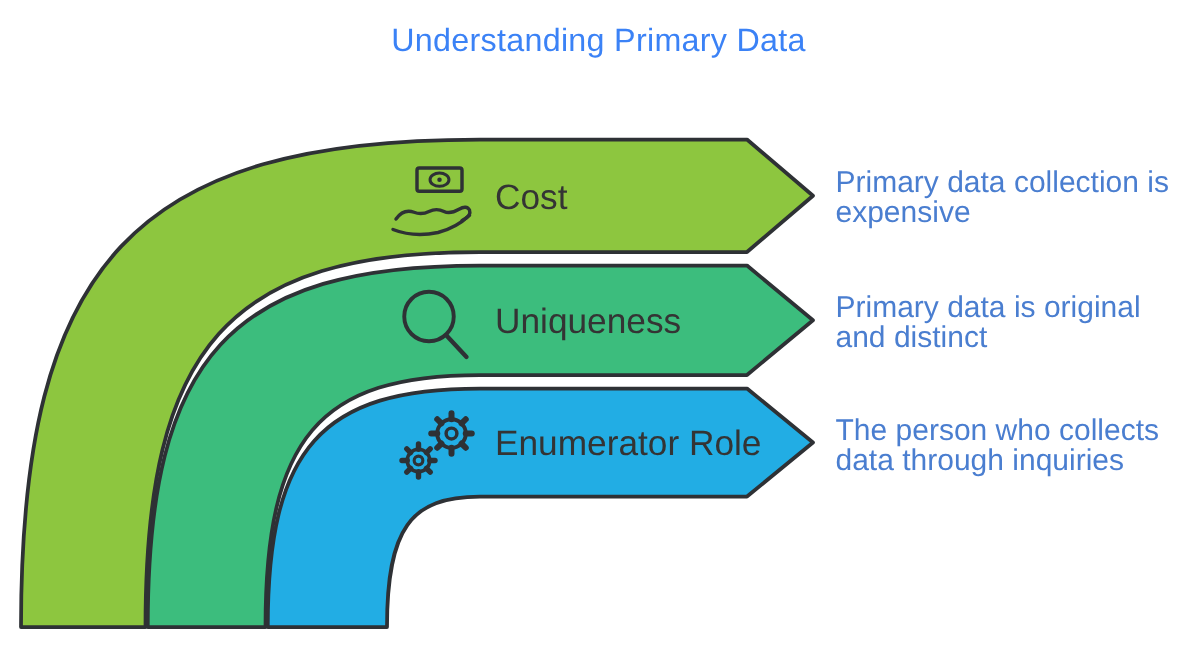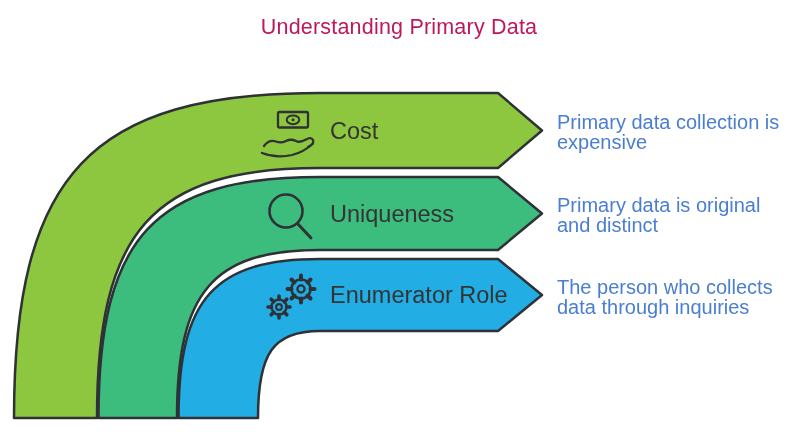--- a/index.html
+++ b/index.html
@@ -1,19 +1,19 @@
 <!DOCTYPE html>
 <html><head>
 <meta charset="utf-8">
 <style>
   html,body{margin:0;padding:0;background:#ffffff;}
   .stage{position:relative;width:798px;height:434px;background:#ffffff;overflow:hidden;
          font-family:"Liberation Sans",sans-serif;}
   .title{position:absolute;top:15px;left:0;width:798px;text-align:center;
-         font-size:21.5px;letter-spacing:.2px;color:#be185d;}
+         font-size:21.5px;letter-spacing:.2px;color:#3b82f6;}
   .annotation{position:absolute;left:557px;width:235px;font-size:20px;line-height:20px;
          color:#4a7ed0;}
   .ann-1{top:112px;}
   .ann-2{top:195px;}
   .ann-3{top:277px;}
   svg{position:absolute;top:0;left:0;}
   .band{stroke:#2e3135;stroke-width:2.5;stroke-linejoin:round;}
   .band-label{font-size:23.5px;fill:#343434;}
   .icon-stroke{fill:none;stroke:#2e3135;stroke-linecap:round;stroke-linejoin:round;}
 </style>

